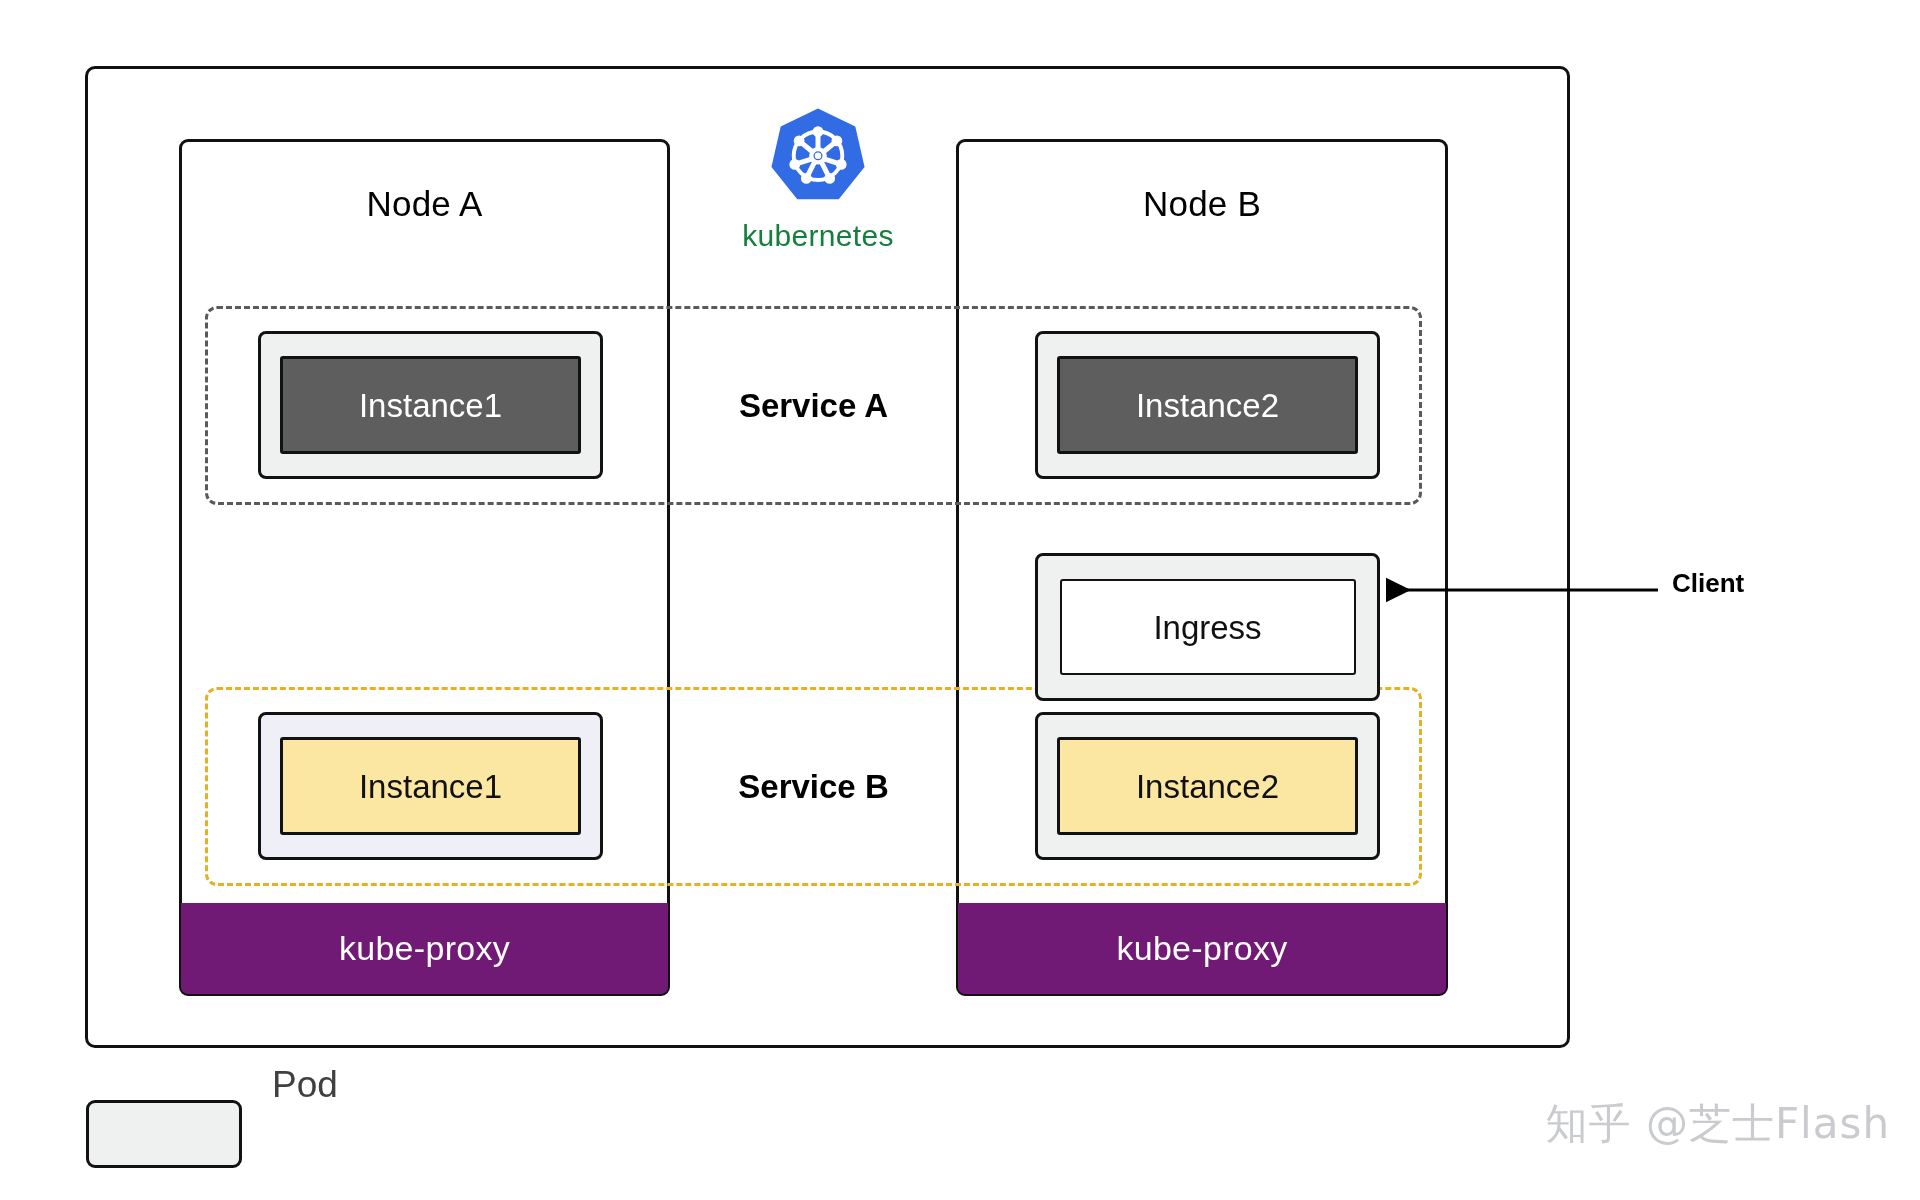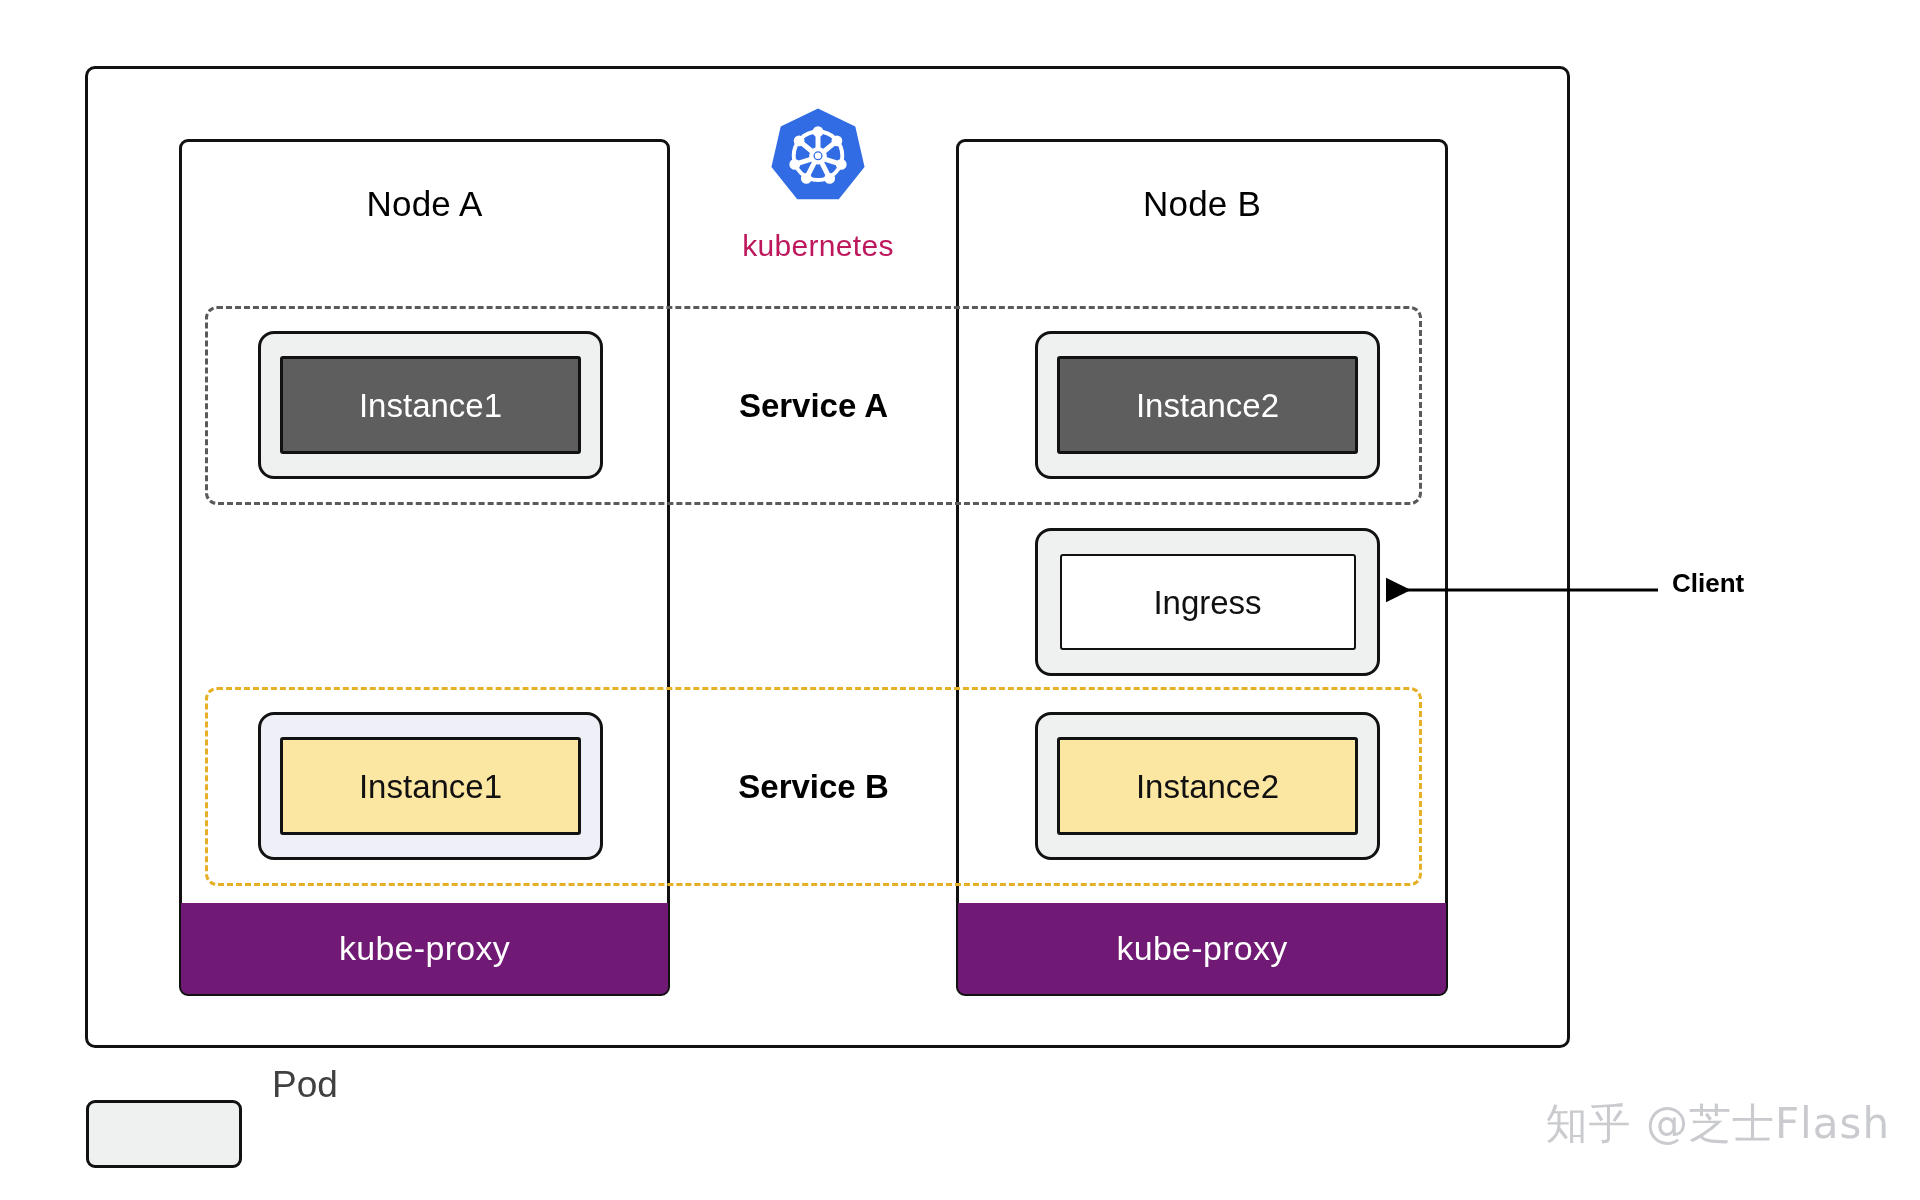--- a/index.html
+++ b/index.html
@@ -93,21 +93,21 @@
     text-align: center;
     font-size: 33px;
     font-weight: bold;
     color: #000000;
     pointer-events: none;
   }
 
   
   .pod {
     border: 3px solid #121212;
-    border-radius: 16px;
+    border-radius: 8px;
     display: flex;
     align-items: center;
     justify-content: center;
   }
   .pod-gray  { background: #eff0f0; }
   .pod-lav   { background: #eeeff7; }
 
   .instance {
     border: 3px solid #121212;
     border-radius: 3px;
@@ -119,38 +119,38 @@
   }
   .instance-dark   { background: #5e5e5e; color: #ffffff; }
   .instance-yellow { background: #fbe6a2; color: #111111; }
   .instance-white  { background: #ffffff; color: #111111; border-width: 2px; }
 
   
   #pod-a-svc-a { left: 258px; top: 331px; width: 345px; height: 148px; }
   #pod-a-svc-b { left: 258px; top: 712px; width: 345px; height: 148px; }
   
   #pod-b-svc-a { left: 1035px; top: 331px; width: 345px; height: 148px; }
-  #pod-b-ingress { left: 1035px; top: 528px; width: 345px; height: 148px; }
+  #pod-b-ingress { left: 1035px; top: 553px; width: 345px; height: 148px; }
   #pod-b-svc-b { left: 1035px; top: 712px; width: 345px; height: 148px; }
 
   .instance-inner { width: 295px; height: 92px; }
   .ingress-inner  { width: 292px; height: 92px; }
 
   
   #k8s-logo-block {
     left: 728px;
     top: 105px;
     width: 180px;
     text-align: center;
   }
   #k8s-logo-block svg { display: block; margin: 0 auto; }
   .k8s-caption {
     font-size: 30px;
-    color: #be185d;
-    margin-top: 16px;
+    color: #15803d;
+    margin-top: 6px;
     letter-spacing: 0.3px;
   }
 
   
   #client-arrow-svg {
     left: 1370px;
     top: 570px;
     width: 290px;
     height: 40px;
   }

